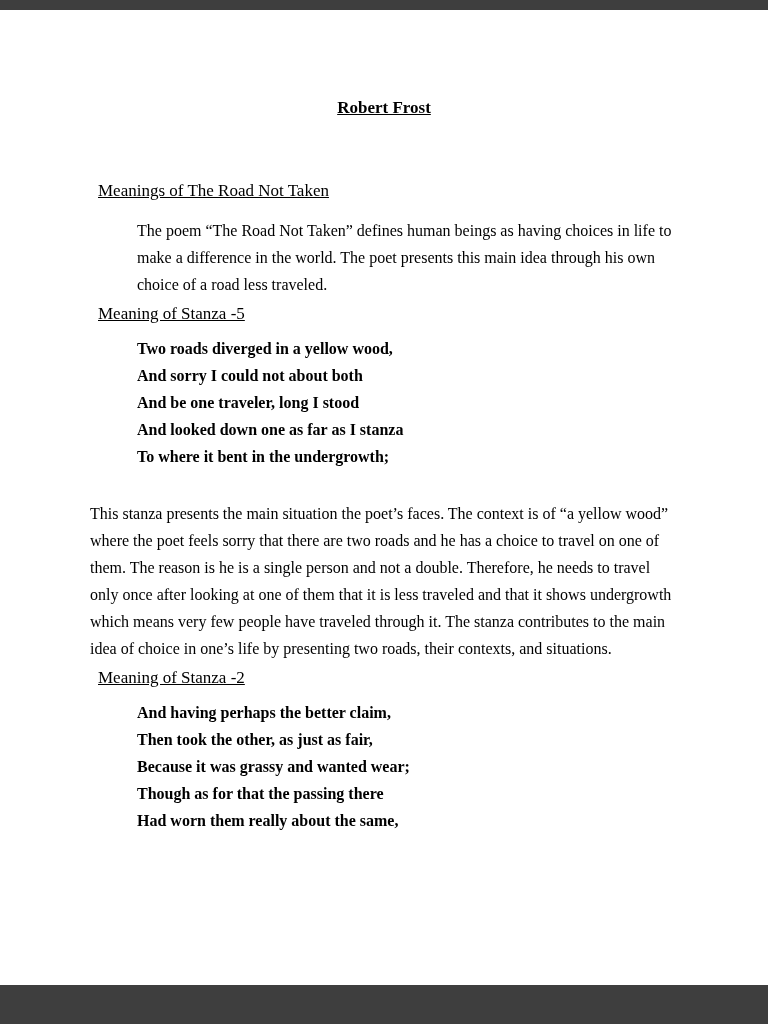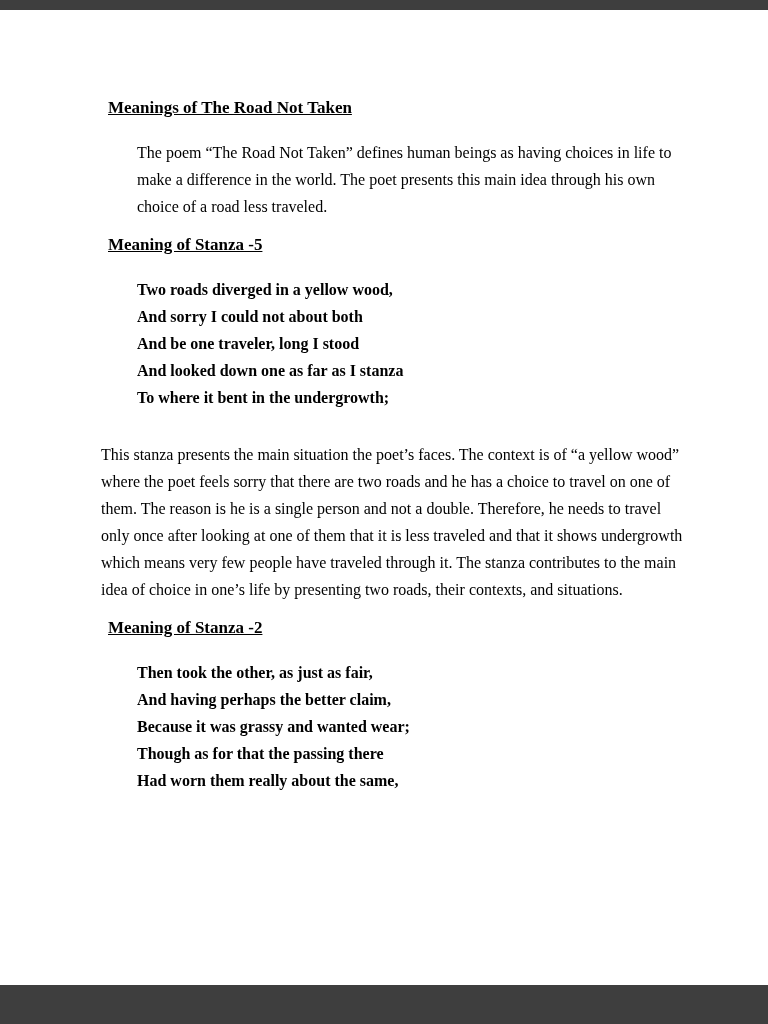--- a/index.html
+++ b/index.html
@@ -37,27 +37,27 @@
   .doc-title, .doc-author {
     text-align: center;
     font-weight: bold;
     text-decoration: underline;
     font-size: 17px;
     margin: 0;
   }
   .doc-title { margin-bottom: 14px; }
   .doc-author { margin-bottom: 56px; }
   .heading {
-    font-weight: bold;
+    font-weight: normal;
     text-decoration: underline;
     font-size: 17px;
-    margin: 18px;
+    margin: 8px;
   }
   .para {
-    margin: 11px;
+    margin: 0;
   }
   .indented {
     margin-left: 47px;
     width: 541px;
   }
   .full-width {
     width: 588px;
   }
   .stanza {
     margin-left: 47px;
@@ -72,39 +72,40 @@
   .mt-heading3 { margin-top: 2px; }
 </style>
 </head>
 <body>
 
 <div class="viewer-bar top"></div>
 
 <div class="page">
   <div class="content">
 
+    <p class="doc-author">Robert Frost</p>
 
     <p class="heading mt-heading1">Meanings of The Road Not Taken</p>
     <p class="para indented mt-intro">The poem “The Road Not Taken” defines human beings as having choices in life to make a difference in the world. The poet presents this main idea through his own choice of a road less traveled.</p>
 
     <p class="heading mt-heading2">Meaning of Stanza -5</p>
     <div class="stanza mt-stanza">
       <div class="stanza-line">Two roads diverged in a yellow wood,</div>
       <div class="stanza-line">And sorry I could not about both</div>
       <div class="stanza-line">And be one traveler, long I stood</div>
       <div class="stanza-line">And looked down one as far as I stanza</div>
       <div class="stanza-line">To where it bent in the undergrowth;</div>
     </div>
 
     <p class="para full-width mt-analysis">This stanza presents the main situation the poet’s faces. The context is of “a yellow wood” where the poet feels sorry that there are two roads and he has a choice to travel on one of them. The reason is he is a single person and not a double. Therefore, he needs to travel only once after looking at one of them that it is less traveled and that it shows undergrowth which means very few people have traveled through it. The stanza contributes to the main idea of choice in one’s life by presenting two roads, their contexts, and situations.</p>
 
     <p class="heading mt-heading3">Meaning of Stanza -2</p>
     <div class="stanza mt-stanza">
+      <div class="stanza-line">And having perhaps the better claim,</div>
       <div class="stanza-line">Then took the other, as just as fair,</div>
-      <div class="stanza-line">And having perhaps the better claim,</div>
       <div class="stanza-line">Because it was grassy and wanted wear;</div>
       <div class="stanza-line">Though as for that the passing there</div>
       <div class="stanza-line">Had worn them really about the same,</div>
     </div>
 
   </div>
 </div>
 
 <div class="viewer-bar bottom"></div>
 

